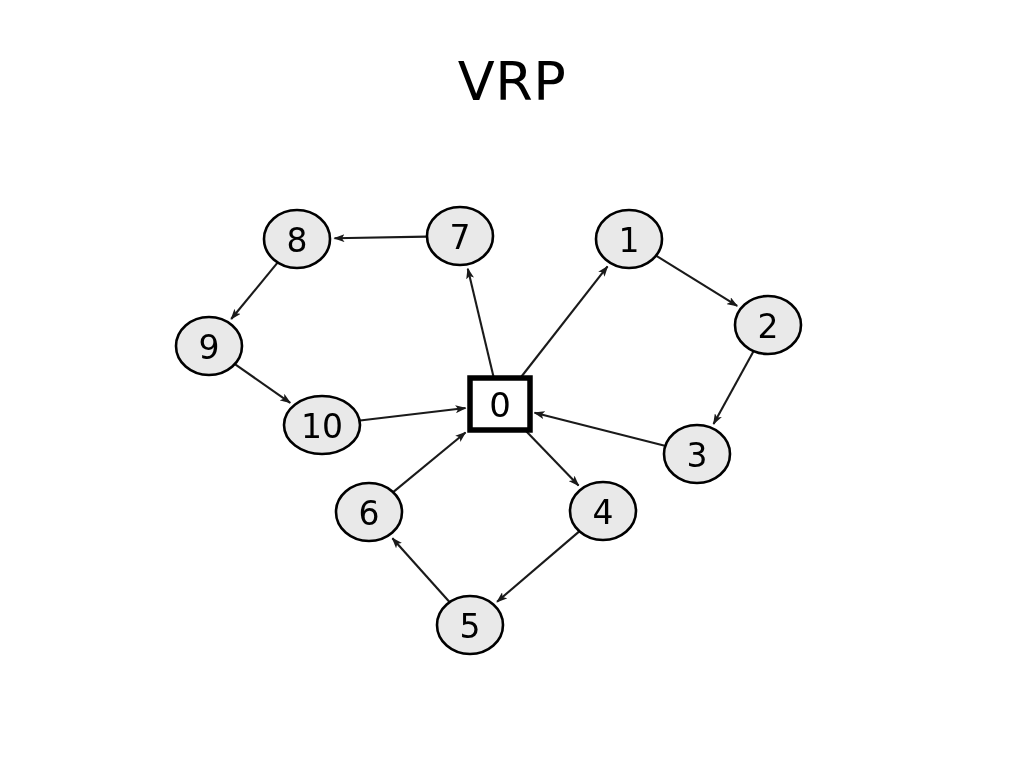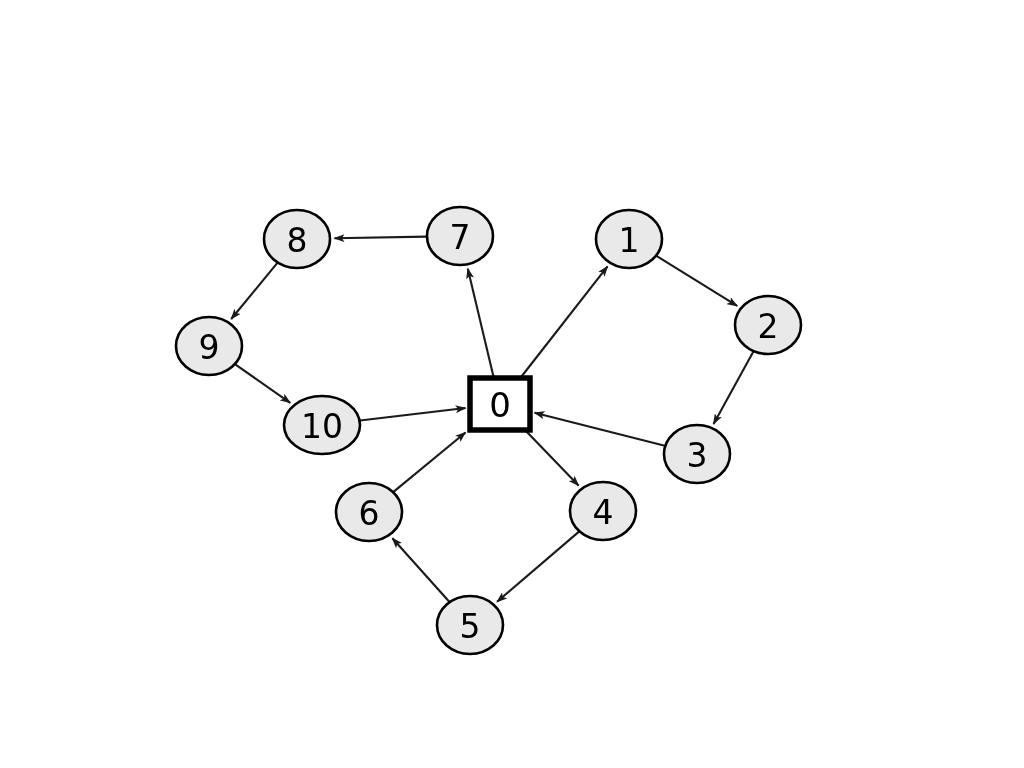--- a/index.html
+++ b/index.html
@@ -65,20 +65,21 @@
   }
   .node-label-text.depot {
     font-size: 34px;
   }
 </style>
 </head>
 <body>
 
 <div id="slide">
 
+  <div id="slide-title">VRP</div>
 
   <svg id="graph-canvas" viewBox="0 0 1024 768" xmlns="http://www.w3.org/2000/svg">
     <defs>
       <marker id="arrowhead" markerWidth="11" markerHeight="8" refX="10" refY="4" orient="auto" markerUnits="userSpaceOnUse">
         <path d="M0,0 L11,4 L0,8 L2.6,4 Z" fill="#1a1a1a"></path>
       </marker>
     </defs>
     <g id="edges-layer">
         <line x1="520.72" y1="377.50" x2="607.53" y2="266.46" class="edge-line" marker-end="url(#arrowhead)"></line>
         <line x1="656.41" y1="255.96" x2="737.17" y2="305.93" class="edge-line" marker-end="url(#arrowhead)"></line>

